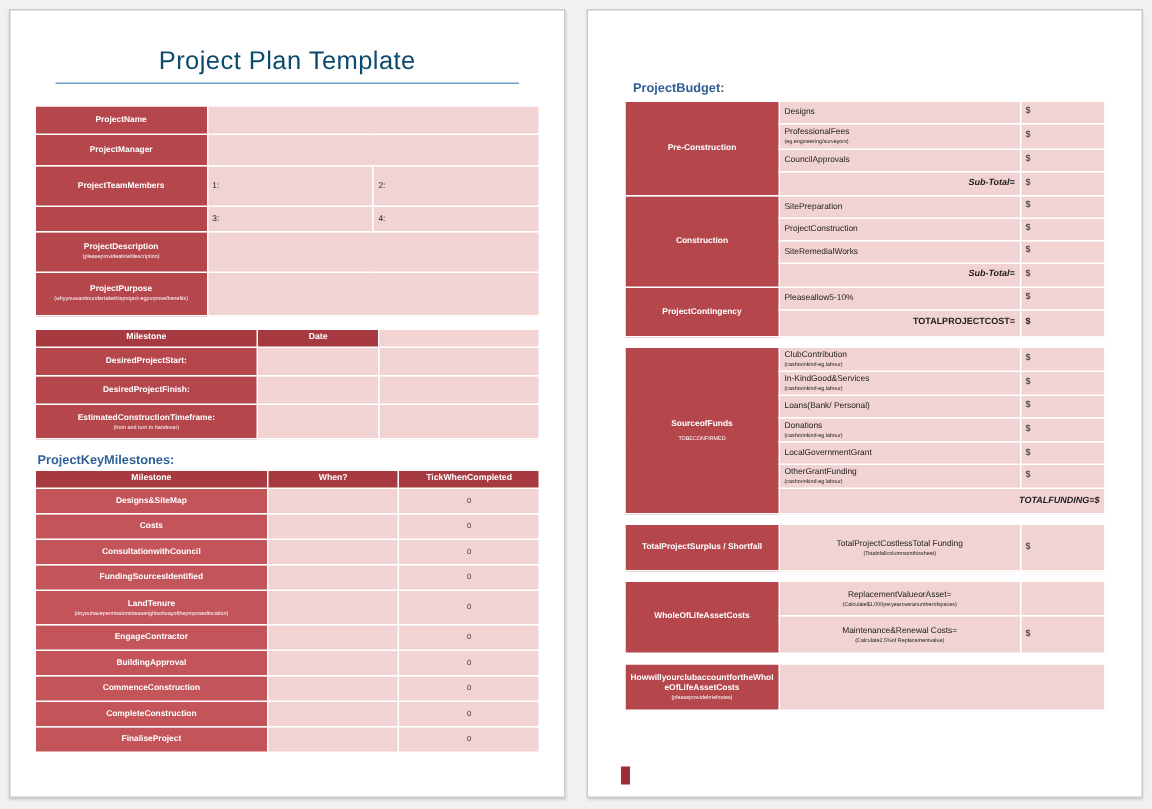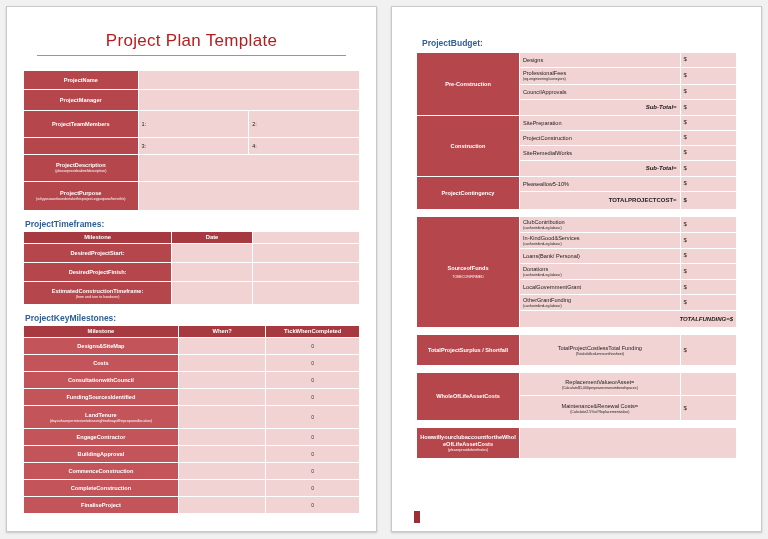--- a/index.html
+++ b/index.html
@@ -26,21 +26,21 @@
     overflow:hidden;
   }
   .page-inner{
     padding:12px 16px;
     box-sizing:border-box;
   }
 
   
   .doc-title{
     text-align:center;
-    color:#b91c1c;
+    color:#0c4a6e;
     font-size:17px;
     letter-spacing:.3px;
     margin:12px 0 4px 0;
     font-weight:400;
   }
   .title-rule{
     height:1px;background:#6f9fd0;margin:0 14px 14px 14px;
   }
   .sec-head{
     color:#2f5f97;
@@ -66,21 +66,21 @@
   .hdr{background:#a63a40;color:#ffffff;font-weight:bold;text-align:center;font-size:5.8px;}
   .tiny{font-size:3.6px;font-weight:normal;display:block;line-height:1.15;}
   .rt{text-align:right;}
   .ctr{text-align:center;}
   .b{font-weight:bold;}
   .dollar{font-size:6px;}
   .sub-total{font-weight:bold;font-style:italic;text-align:right;font-size:6px;}
   .zero{text-align:center;font-size:5px;color:#333;}
 
   
-  .p2 .sec-head{margin-top:1px;margin-bottom:4px;margin-left:6px;}
+  .p2 .sec-head{margin-top:16px;margin-bottom:4px;margin-left:6px;}
   .p2-wrap{padding:30px 24px 0 24px;box-sizing:border-box;}
   .blk{margin-bottom:6px;}
   .page2-foot{
     position:absolute;left:22px;bottom:8px;width:6px;height:12px;background:#9b2f35;
   }
 </style>
 </head>
 <body>
 
 <div class="pages">
@@ -122,21 +122,20 @@
             <span>ProjectPurpose</span>
             <span class="tiny">(whyyouwanttoundertakethisproject-egpurpose/benefits)</span>
           </td>
           <td class="light" colspan="2"></td>
         </tr>
       </tbody>
         </table>
 
       <div class="sec-gap"></div>
 
-      <div class="sec-head">ProjectTimeframes:</div>
       <table>
         <tbody>
             <tr>
           <th class="hdr" style="width:42%;">Milestone</th>
           <th class="hdr" style="width:22%;">Date</th>
           <th class="light"></th>
         </tr>
         <tr>
           <td class="dark" style="height:14px;">DesiredProjectStart:</td>
           <td class="light"></td>

